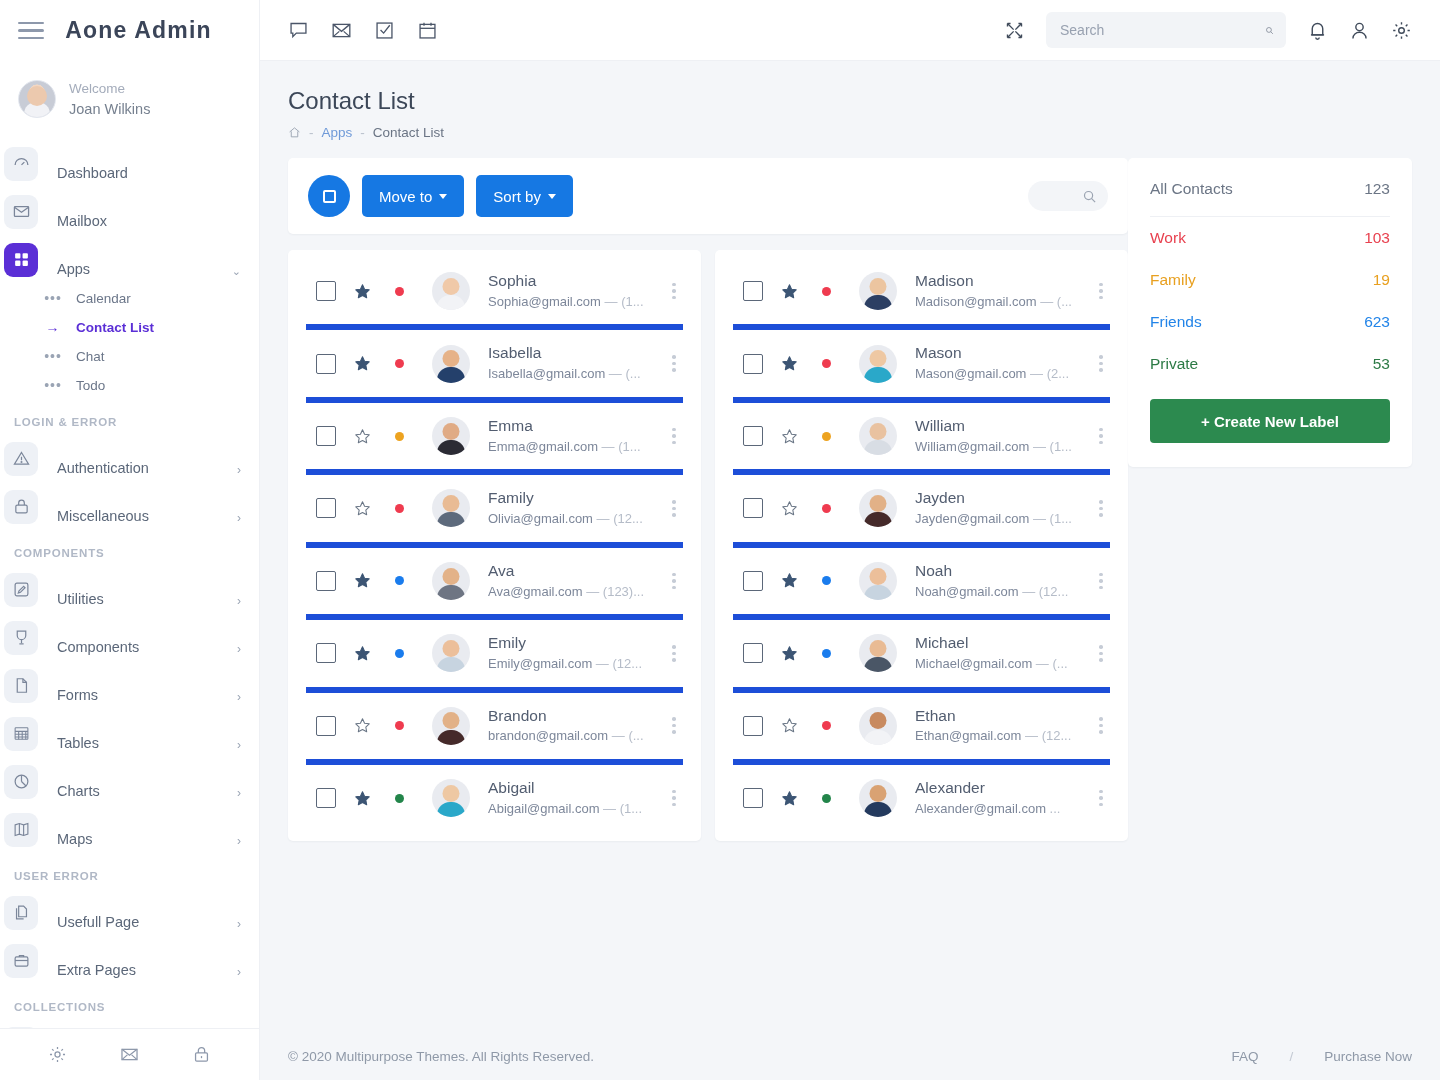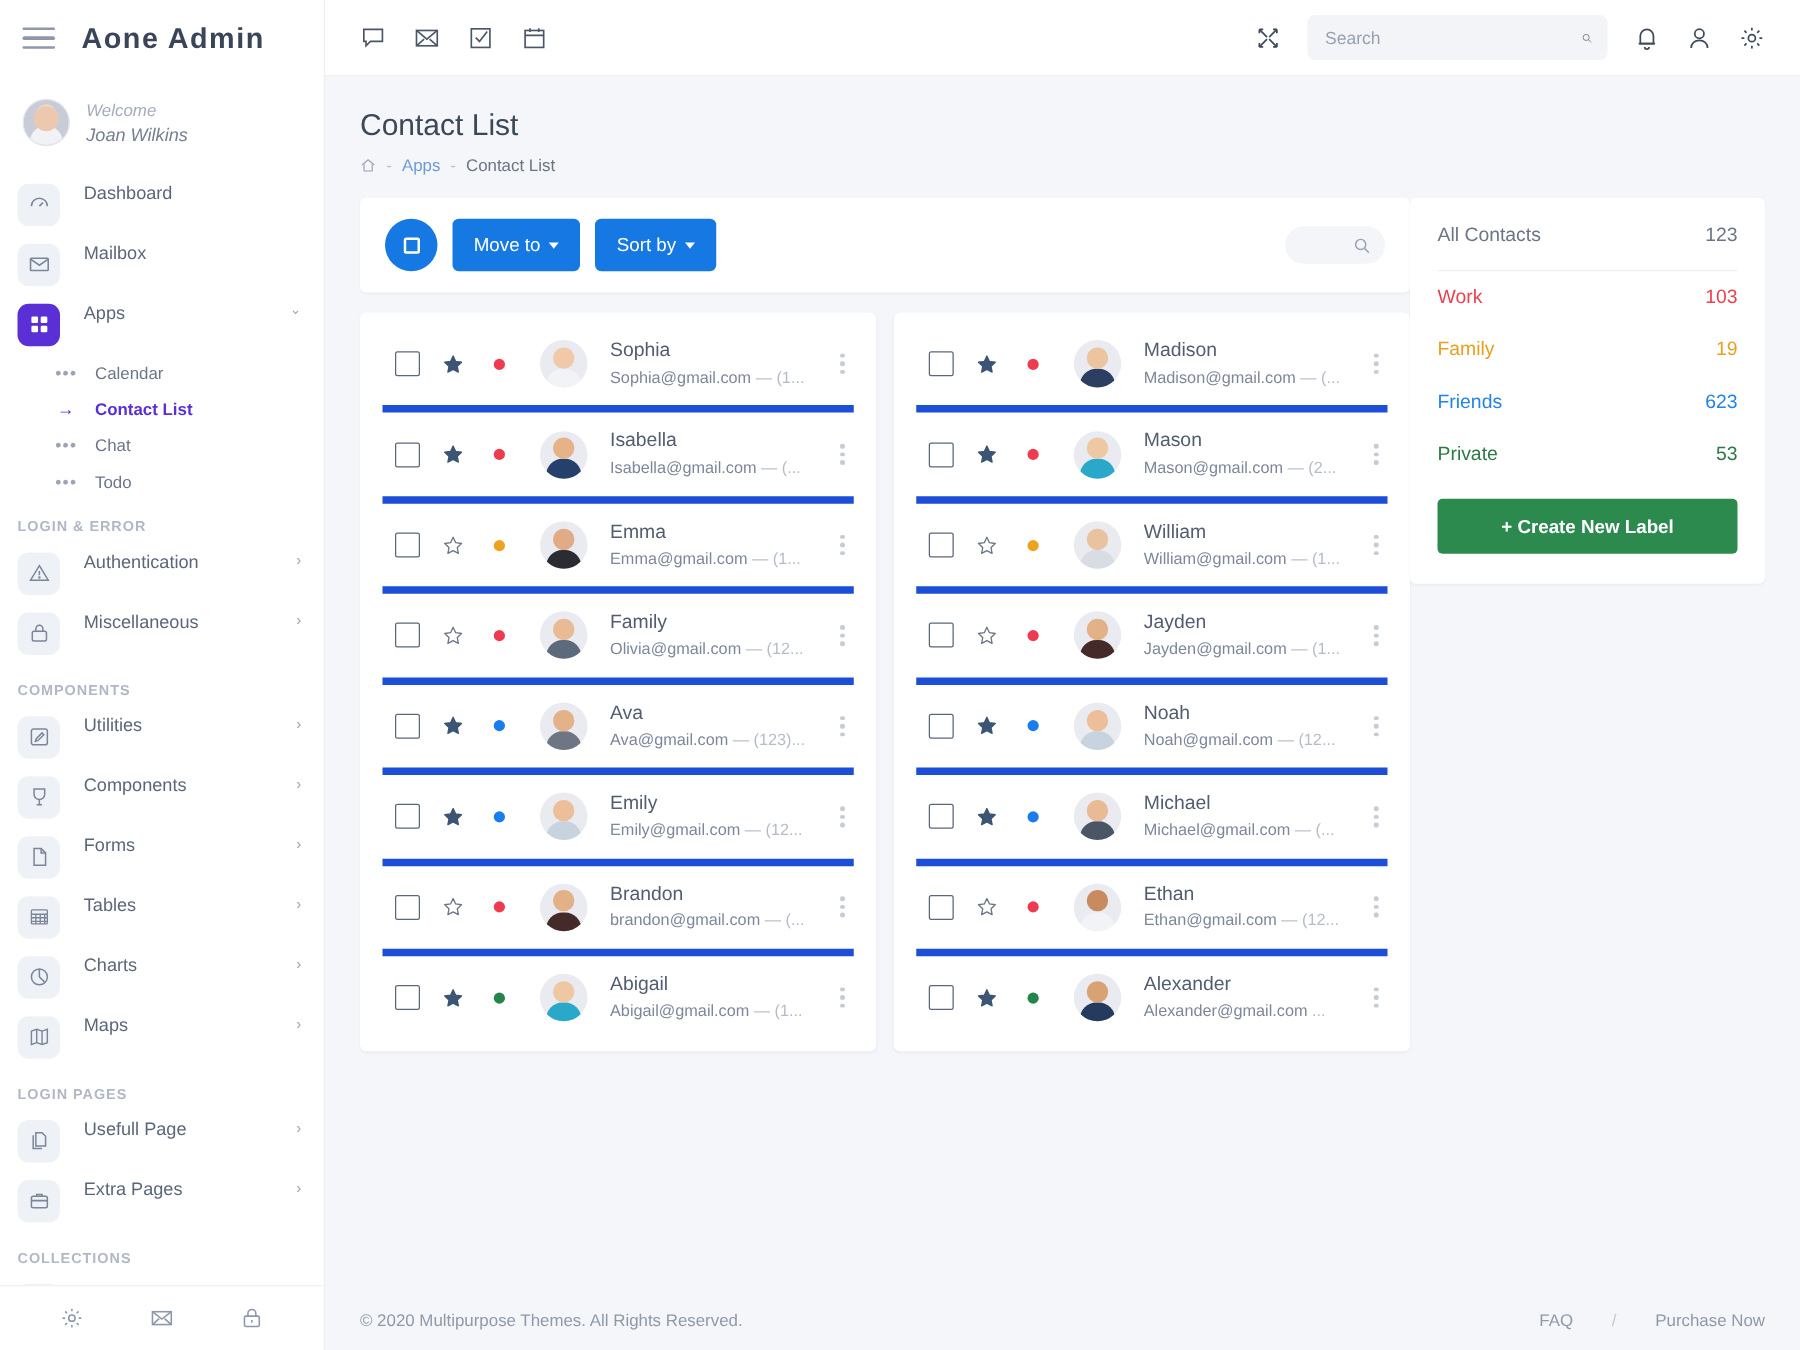--- a/index.html
+++ b/index.html
@@ -21,41 +21,41 @@
   .brand-row {
     height: 61px; display: flex; align-items: center;
     padding: 0 18px; gap: 0;
   }
   .hamburger { width: 26px; display: flex; flex-direction: column; gap: 5px; cursor: pointer; }
   .hamburger span { display: block; height: 2.5px; background: #8d98ab; border-radius: 2px; }
   .brand-title {
     flex: 1; text-align: center; font-size: 23px; font-weight: 700;
     color: #3b4559; letter-spacing: 1.2px; padding-right: 8px;
   }
-  .welcome-row { display: flex; gap: 13px; padding: 18px 0 16px 18px; font-style: italic; }
+  .welcome-row { display: flex; align-items: center; gap: 13px; padding: 18px 0 16px 18px; }
   .avatar-lg {
     width: 38px; height: 38px; border-radius: 50%;
     background: radial-gradient(circle at 50% 32%, #f2d7c3 0 26%, #c8ccd6 27% 100%);
     border: 1px solid #e2e6ee; overflow: hidden; position: relative; flex: 0 0 38px;
   }
   .avatar-lg::after {
     content:""; position:absolute; left:50%; top:58%; width:26px; height:24px;
     transform: translateX(-50%); border-radius: 12px 12px 0 0; background:#f1f2f6;
   }
   .avatar-lg::before {
     content:""; position:absolute; left:50%; top:14%; width:20px; height:20px;
     transform: translateX(-50%); border-radius:50%; background:#ecc9ae; z-index:2;
   }
   .welcome-label { font-size: 13.5px; color: #a4acbb; line-height: 1.45; }
   .welcome-name { font-size: 14.5px; color: #76808f; line-height: 1.45; }
 
   .nav { padding: 4px 0 0 0; overflow: hidden; flex: 1; }
   .nav-item {
-    display: flex; align-items: flex-start; gap: 19px;
-    padding: 7px 18px 7px 14px; cursor: pointer; position: relative;
+    display: flex; align-items: flex-end; gap: 19px;
+    padding: 7px 18px 7px 4px; cursor: pointer; position: relative;
   }
   .nav-ico {
     width: 34px; height: 34px; border-radius: 9px; background: #eef1f6;
     display: flex; align-items: center; justify-content: center; flex: 0 0 34px;
     color: #7b869a;
   }
   .nav-ico svg { width: 17px; height: 17px; display:block; }
   .nav-ico.active { background: #5b2fd6; color: #fff; }
   .nav-label { font-size: 14.5px; color: #5b6779; font-weight: 500; flex: 1; }
   .nav-chev { color: #9aa4b4; font-size: 12px; line-height: 1; }
@@ -344,21 +344,21 @@
         <span class="nav-ico">
           <svg viewBox="0 0 24 24" fill="none" stroke="currentColor" stroke-width="1.6">
               <path d="M3 5.5l6-2 6 2 6-2v15l-6 2-6-2-6 2z"></path>
               <path d="M9 3.5v15M15 5.5v15"></path>
             </svg>
         </span>
         <span class="nav-label">Maps</span>
         <span class="nav-chev">›</span>
       </div>
 
-      <div class="nav-section">LOGIN PAGES</div>
+      <div class="nav-section">USER ERROR</div>
       <div class="nav-item">
         <span class="nav-ico">
           <svg viewBox="0 0 24 24" fill="none" stroke="currentColor" stroke-width="1.7">
               <path d="M8 3h7l4 4v11H8z"></path>
               <path d="M5 6v15h10"></path>
             </svg>
         </span>
         <span class="nav-label">Usefull Page</span>
         <span class="nav-chev">›</span>
       </div>

